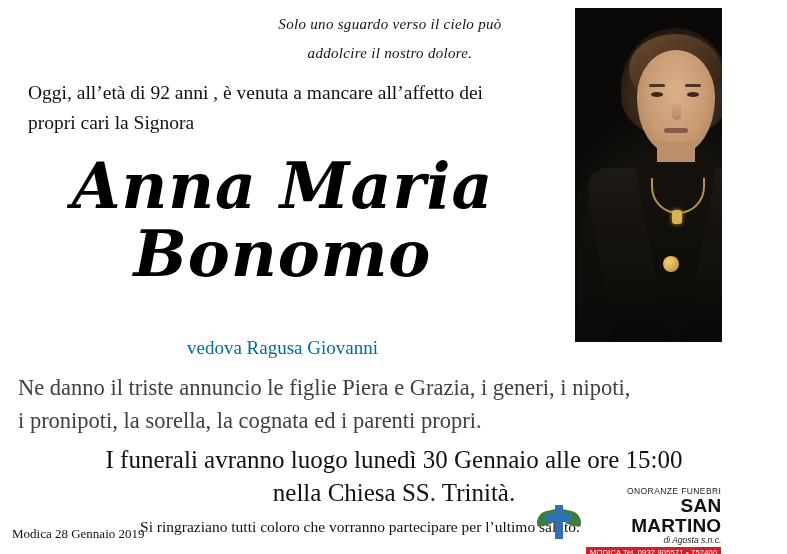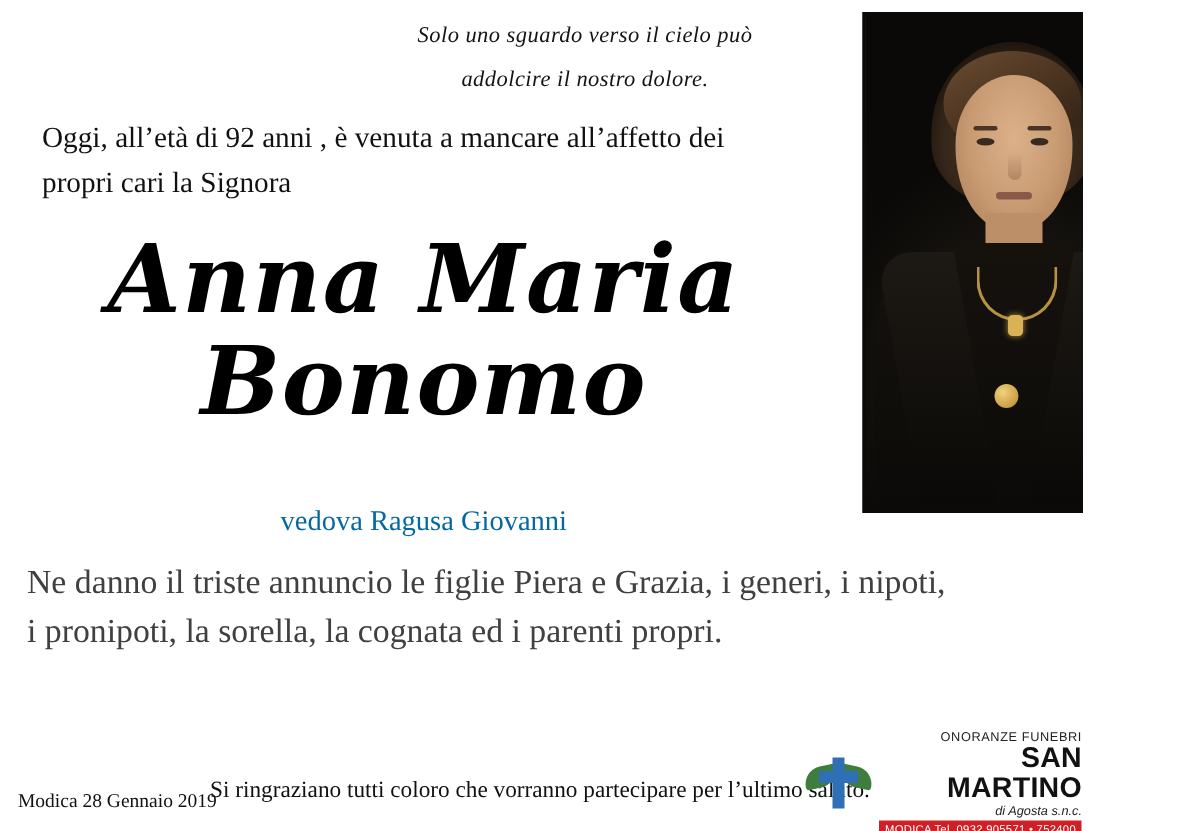--- a/index.html
+++ b/index.html
@@ -352,20 +352,24 @@
     <div class="l2">Bonomo</div>
   </div>
 
   <div class="widow">vedova Ragusa Giovanni</div>
 
   <div class="announce">
     <div>Ne danno il triste annuncio le figlie Piera e Grazia, i generi, i nipoti,</div>
     <div>i pronipoti, la sorella, la cognata ed i parenti propri.</div>
   </div>
 
+  <div class="funeral">
+    <div>I funerali avranno luogo lunedì 30 Gennaio alle ore 15:00</div>
+    <div>nella Chiesa SS. Trinità.</div>
+  </div>
 
   <div class="thanks">Si ringraziano tutti coloro che vorranno partecipare per l’ultimo saluto.</div>
 
   <div class="place-date">Modica 28 Gennaio 2019</div>
 
   <div class="agency">
     <div class="agency-emblem">
       <div class="wing left"></div>
       <div class="wing right"></div>
       <div class="cross"></div>

